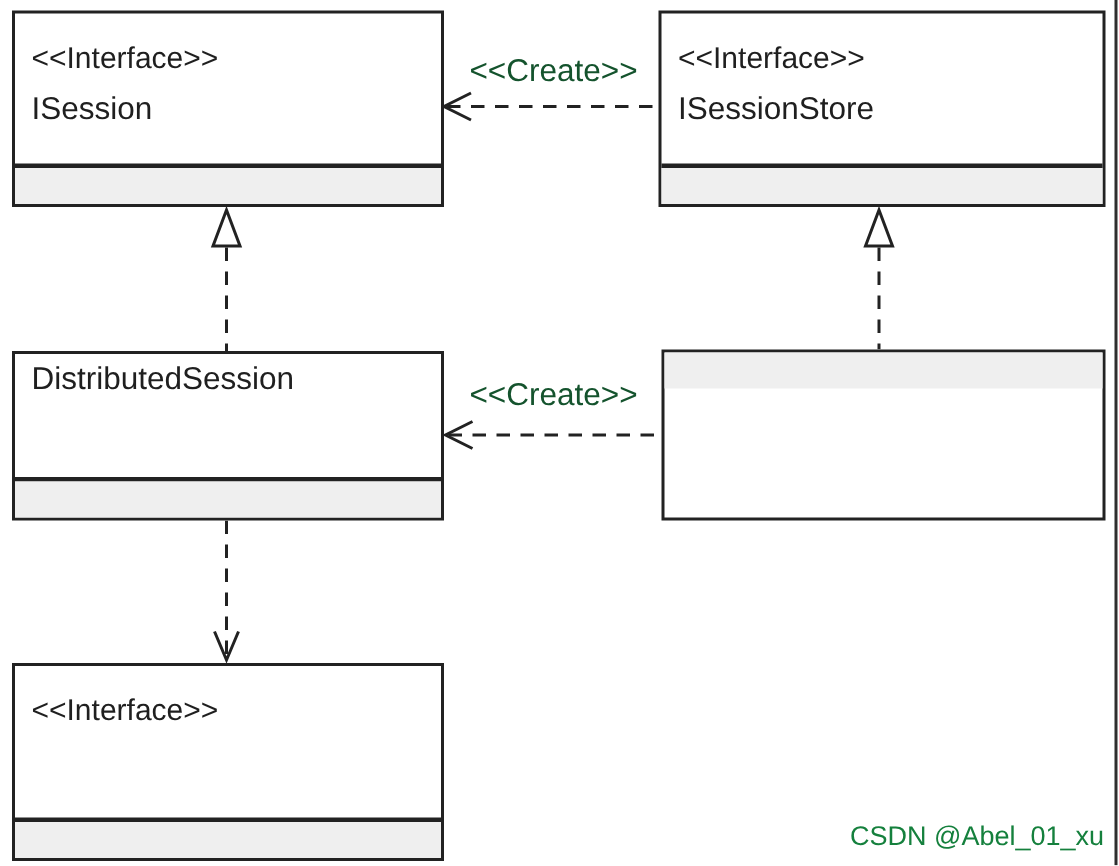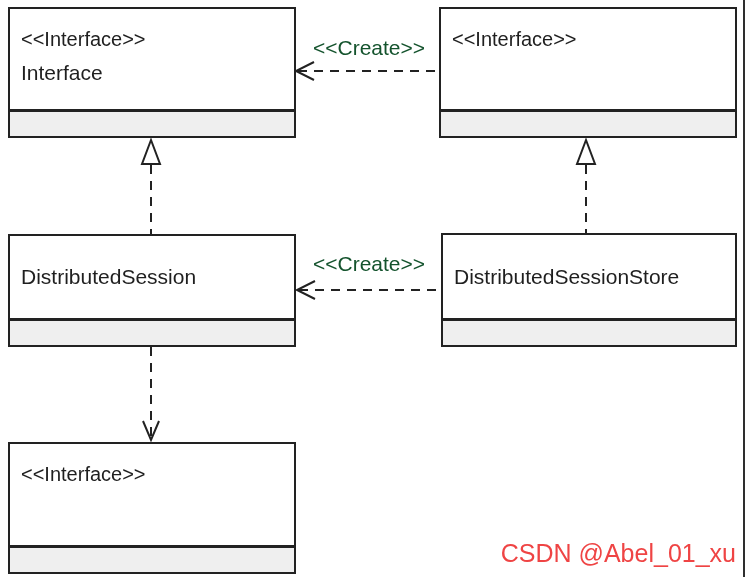--- a/index.html
+++ b/index.html
@@ -27,21 +27,21 @@
   }
   .box-main {
     flex: 1;
     border-bottom: 3px solid #222222;
     padding: 13px 10px 0 11px;
     line-height: 34px;
     overflow: hidden;
   }
   .box-main.center {
     display: flex;
-    align-items: center;
+    align-items: flex-start;
     padding-top: 0;
   }
   .class-stereotype {
     font-size: 20px;
     white-space: nowrap;
   }
   .class-name {
     font-size: 21px;
     white-space: nowrap;
   }
@@ -91,22 +91,22 @@
   #create-label-mid { left: 298px; top: 253px; }
   #right-edge-line {
     position: absolute;
     left: 743px; top: 0;
     width: 2px; height: 577px;
     background: #2e2e2e;
   }
   #watermark {
     position: absolute;
     right: 10px; bottom: 9px;
-    font-size: 25px;
-    color: #ef4444;
+    font-size: 18px;
+    color: #15803d;
     white-space: nowrap;
   }
 </style>
 </head>
 <body>
 
 <div id="stage">
 
   <svg id="relations-svg" viewBox="0 0 746 577" xmlns="http://www.w3.org/2000/svg">
 
@@ -132,43 +132,41 @@
 
     <g>
       <line class="rel-line" x1="151" y1="347" x2="151" y2="438"></line>
       <polyline class="rel-head-open" points="143,421 151,440 159,421"></polyline>
     </g>
   </svg>
 
   <div class="uml-box" id="box-isession">
     <div class="box-main">
       <div class="class-stereotype">&lt;&lt;Interface&gt;&gt;</div>
-      <div class="class-name">Interface</div>
+      <div class="class-name">ISession</div>
     </div>
     <div class="box-compartment"></div>
   </div>
 
   <div class="uml-box" id="box-isessionstore">
     <div class="box-main">
       <div class="class-stereotype">&lt;&lt;Interface&gt;&gt;</div>
+      <div class="class-name">ISessionStore</div>
     </div>
     <div class="box-compartment"></div>
   </div>
 
   <div class="uml-box" id="box-distributedsession">
     <div class="box-main center">
       <div class="class-name">DistributedSession</div>
     </div>
     <div class="box-compartment"></div>
   </div>
 
   <div class="uml-box" id="box-distributedsessionstore">
-    <div class="box-main center">
-      <div class="class-name">DistributedSessionStore</div>
-    </div>
     <div class="box-compartment"></div>
   </div>
 
   <div class="uml-box" id="box-idistributedcache">
     <div class="box-main">
       <div class="class-stereotype">&lt;&lt;Interface&gt;&gt;</div>
     </div>
     <div class="box-compartment"></div>
   </div>
 

